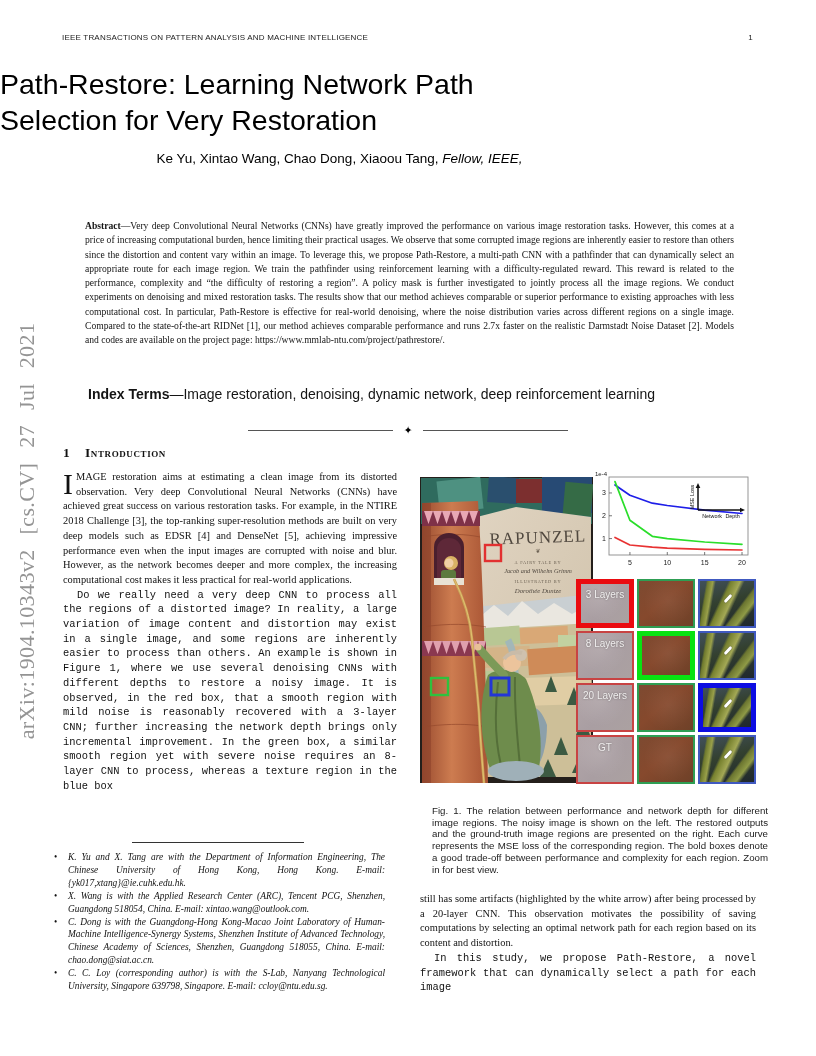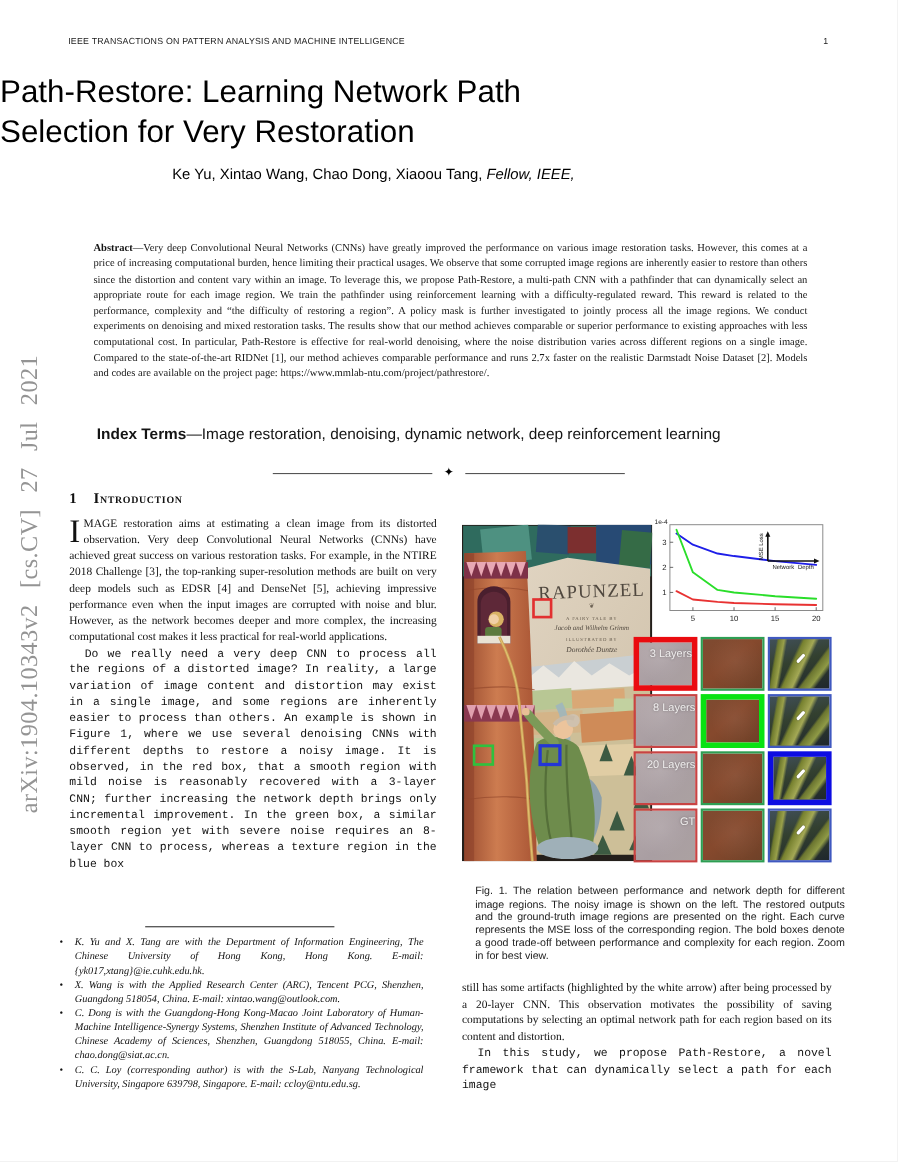--- a/index.html
+++ b/index.html
@@ -58,21 +58,21 @@
   .b-blue{border:2px solid #4059c0;}     .b-blue.bold{border:5px solid #0d0de2;}
   .region-red-bg{background:radial-gradient(circle at 42% 35%,rgba(255,255,255,.10),rgba(0,0,0,0) 60%),
                  linear-gradient(135deg,#b3a7aa 0%,#a99ea2 55%,#aba1a1 100%);}
   .region-green-bg{background:radial-gradient(circle at 55% 45%,rgba(255,255,255,.06),rgba(0,0,0,0) 65%),
                  linear-gradient(140deg,#7d4a31 0%,#86492d 45%,#6e4128 100%);}
   .region-blue-bg{background:
       linear-gradient(100deg,rgba(0,0,0,0) 10%,#6f7a2e 13%,#99a04a 21%,rgba(0,0,0,0) 26%),
       linear-gradient(115deg,rgba(0,0,0,0) 38%,#77812f 42%,#a3a855 54%,rgba(0,0,0,0) 60%),
       linear-gradient(127deg,rgba(0,0,0,0) 66%,#6b7530 69%,#8f9a46 79%,rgba(0,0,0,0) 85%),
       linear-gradient(165deg,#41505a 0%,#33402f 45%,#1f272d 100%);}
-  .patch-label{position:absolute;top:5px;left:0;right:0;text-align:right;
+  .patch-label{position:absolute;top:5px;left:0;right:0;text-align:center;
                font-family:"Liberation Sans",sans-serif;font-size:10px;color:#f0eeee;
                text-shadow:0 0 2px rgba(60,60,60,.55);}
   .arrow-mark{position:absolute;top:36%;left:42%;width:10px;height:3px;background:#fff;border-radius:2px;
               transform:rotate(-48deg);box-shadow:0 0 1px rgba(0,0,0,.6);}
 
   .fig-caption{position:absolute;top:805px;left:432px;width:336px;
                font-family:"Liberation Sans",sans-serif;font-size:9.7px;line-height:11.7px;
                text-align:justify;color:#222;}
   .col-right{position:absolute;top:892px;left:420px;width:336px;}
 </style>

